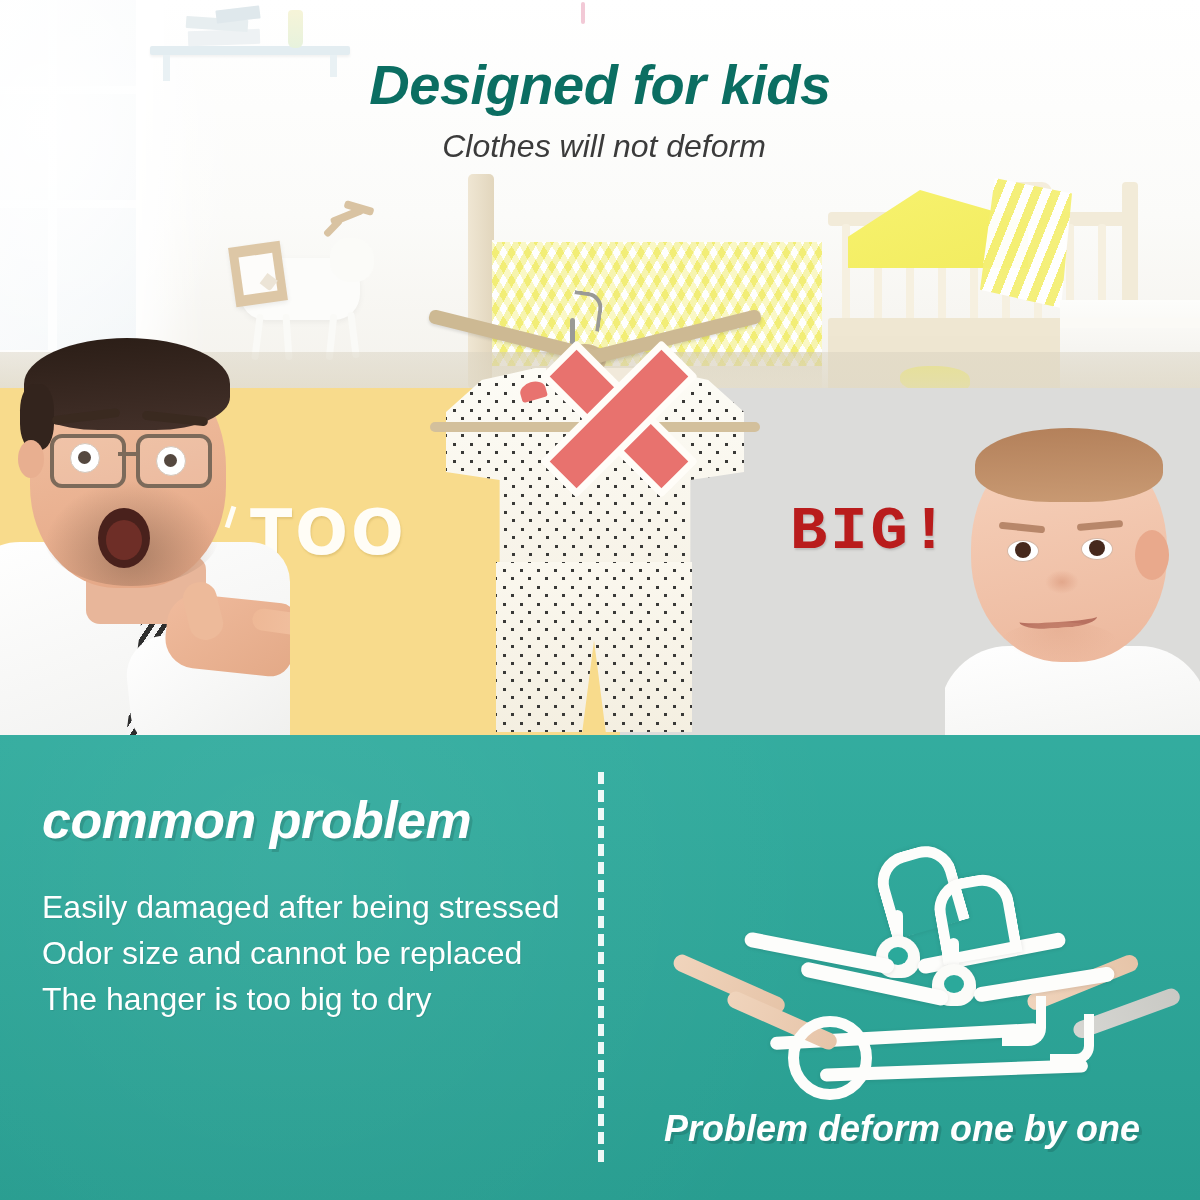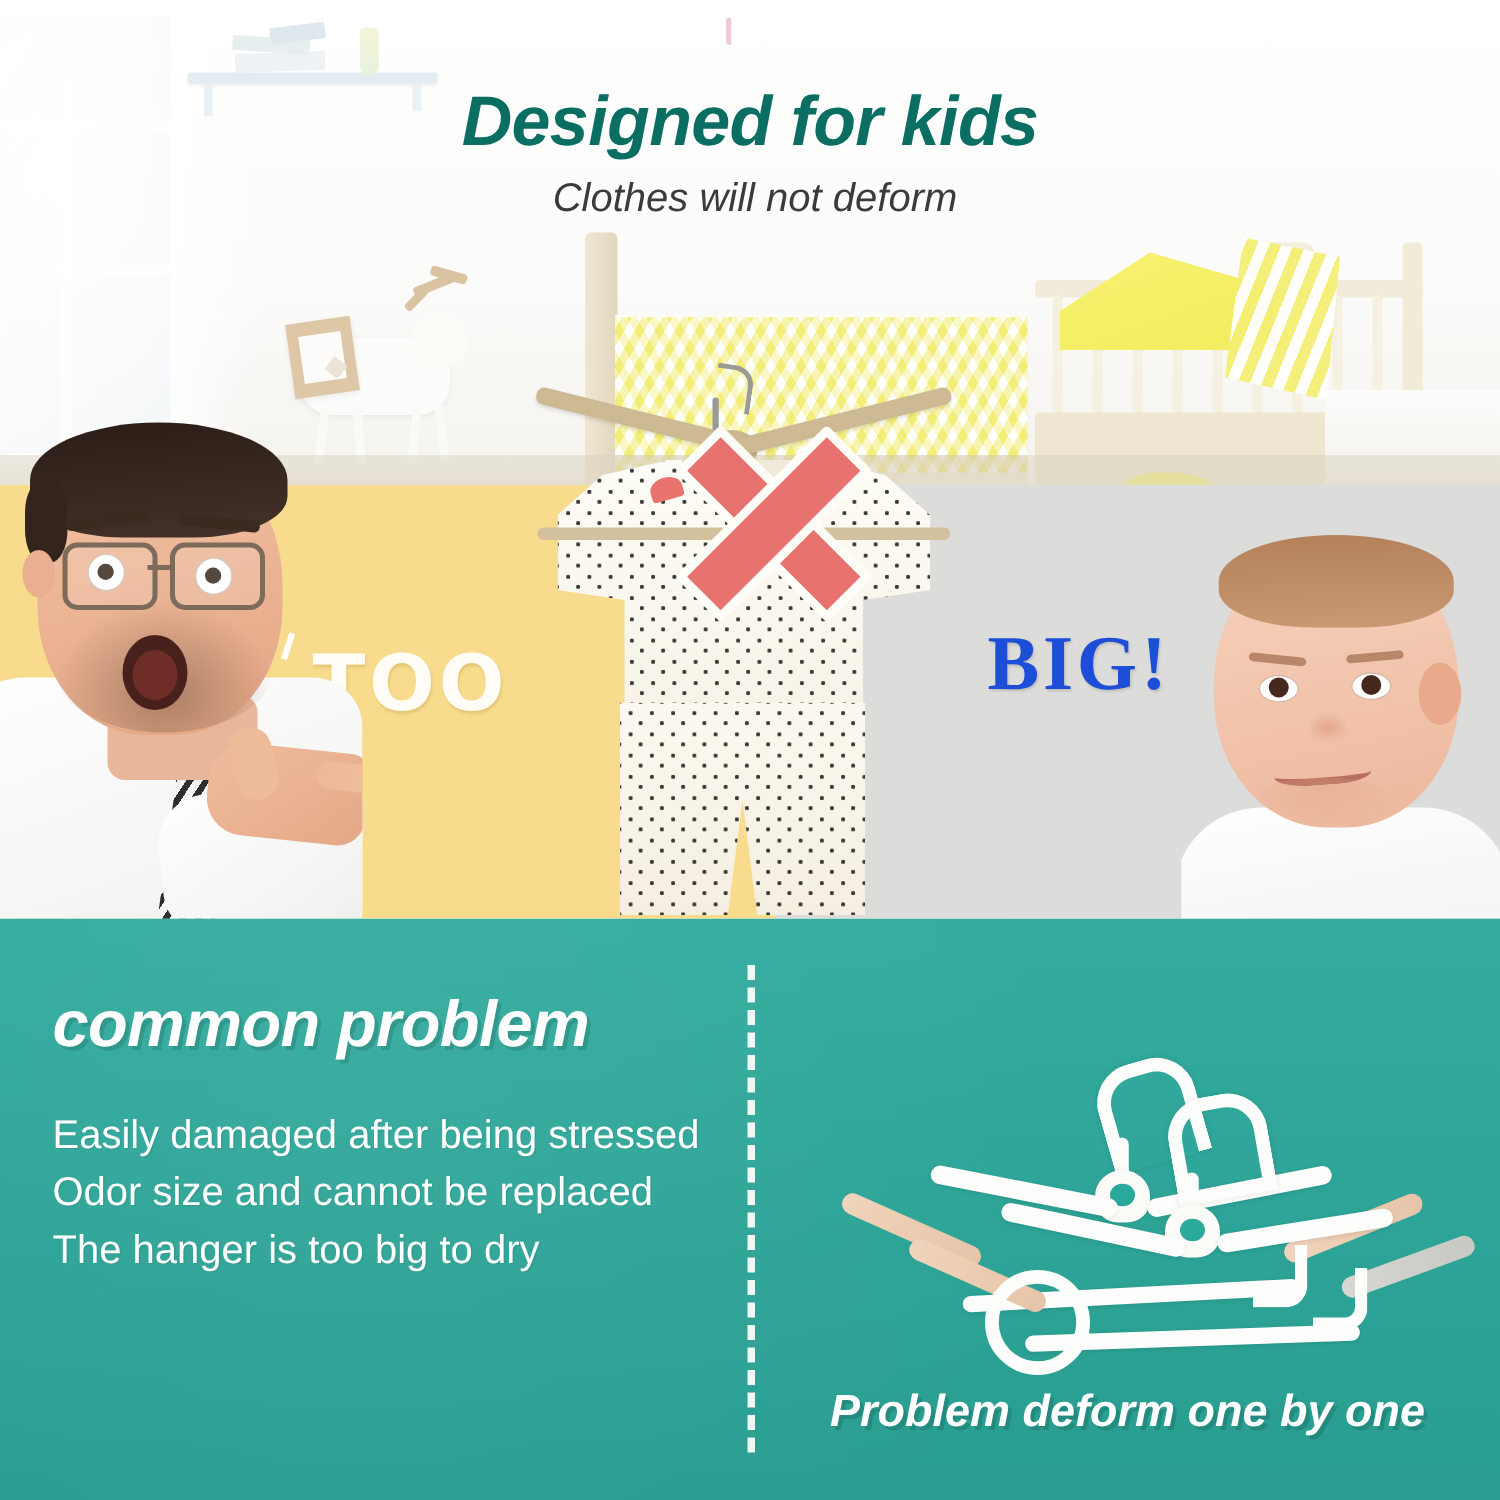--- a/index.html
+++ b/index.html
@@ -5,21 +5,21 @@
   html,body{margin:0;padding:0;}
   body{
     width:1200px;height:1200px;
     font-family:"Liberation Sans",sans-serif;
     background:#fff;overflow:hidden;position:relative;
   }
   #poster{position:relative;width:1200px;height:1200px;overflow:hidden;background:#fff;}
 
   
   .hero{position:absolute;left:0;top:0;width:1200px;height:392px;overflow:hidden;
-        background:linear-gradient(180deg,#ffffff 0%,#fbfbf9 55%,#f4f2ec 100%);margin-top:12px;}
+        background:linear-gradient(180deg,#ffffff 0%,#fbfbf9 55%,#f4f2ec 100%);}
   
   .window{position:absolute;left:-14px;top:-10px;width:150px;height:360px;
           background:linear-gradient(120deg,#ffffff,#f2f6f8);
           box-shadow:0 0 50px 28px #ffffff;}
   .win-bar{position:absolute;background:#fdfefe;}
   .win-v{left:62px;top:0;width:9px;height:360px;}
   .win-h1{left:0;top:96px;width:150px;height:8px;}
   .win-h2{left:0;top:210px;width:150px;height:8px;}
   .win-glow{position:absolute;left:-40px;top:-40px;width:300px;height:460px;
             background:radial-gradient(ellipse at 28% 36%,rgba(255,255,255,.96),rgba(255,255,255,0) 68%);}
@@ -93,24 +93,24 @@
   .title{position:absolute;left:0;top:52px;width:1200px;text-align:center;
          font-size:56px;font-weight:bold;font-style:italic;color:#0b6e62;
          letter-spacing:-.5px;text-shadow:2px 2px 0 rgba(255,255,255,.65);}
   .subtitle{position:absolute;left:4px;top:128px;width:1200px;text-align:center;
             font-size:32px;font-style:italic;color:#3b3b3b;}
 
   
   .mid{position:absolute;left:0;top:388px;width:1200px;height:347px;overflow:hidden;}
   .mid-yellow{position:absolute;left:0;top:0;width:620px;height:347px;background:#f8db8c;}
   .mid-gray{position:absolute;left:620px;top:0;width:580px;height:347px;background:#dcdcda;}
-  .too{position:absolute;left:250px;top:122px;font-size:62px;font-weight:bold;color:#fffdf6;
+  .too{position:absolute;left:250px;top:108px;font-size:62px;font-weight:bold;color:#fffdf6;
        letter-spacing:3px;font-family:"DejaVu Sans",sans-serif;text-shadow:1px 2px 2px rgba(170,140,60,.25);}
-  .bigx{position:absolute;left:790px;top:108px;font-size:62px;font-weight:bold;color:#1d4ed8;
-        letter-spacing:3px;font-family:Liberation Serif, serif;text-shadow:1px 2px 2px rgba(120,120,120,.3);}
+  .bigx{position:absolute;left:790px;top:108px;font-size:62px;font-weight:bold;color:#b91c1c;
+        letter-spacing:3px;font-family:Liberation Mono, monospace;text-shadow:1px 2px 2px rgba(120,120,120,.3);}
   .tickmark{position:absolute;left:228px;top:118px;width:5px;height:22px;background:#fffdf6;transform:rotate(18deg);}
 
   
   .pj-group{position:absolute;left:420px;top:290px;width:350px;height:445px;}
   .hook{position:absolute;left:152px;top:2px;width:26px;height:34px;
          border:4px solid #9a9a96;border-bottom:none;border-left:none;
          border-radius:0 16px 0 0;transform:rotate(8deg);}
   .hook2{position:absolute;left:150px;top:28px;width:5px;height:32px;background:#9a9a96;border-radius:3px;}
   .hnglow{position:absolute;left:144px;top:54px;width:42px;height:30px;
           background:#cbb68e;border-radius:50% 50% 44% 44%;}

